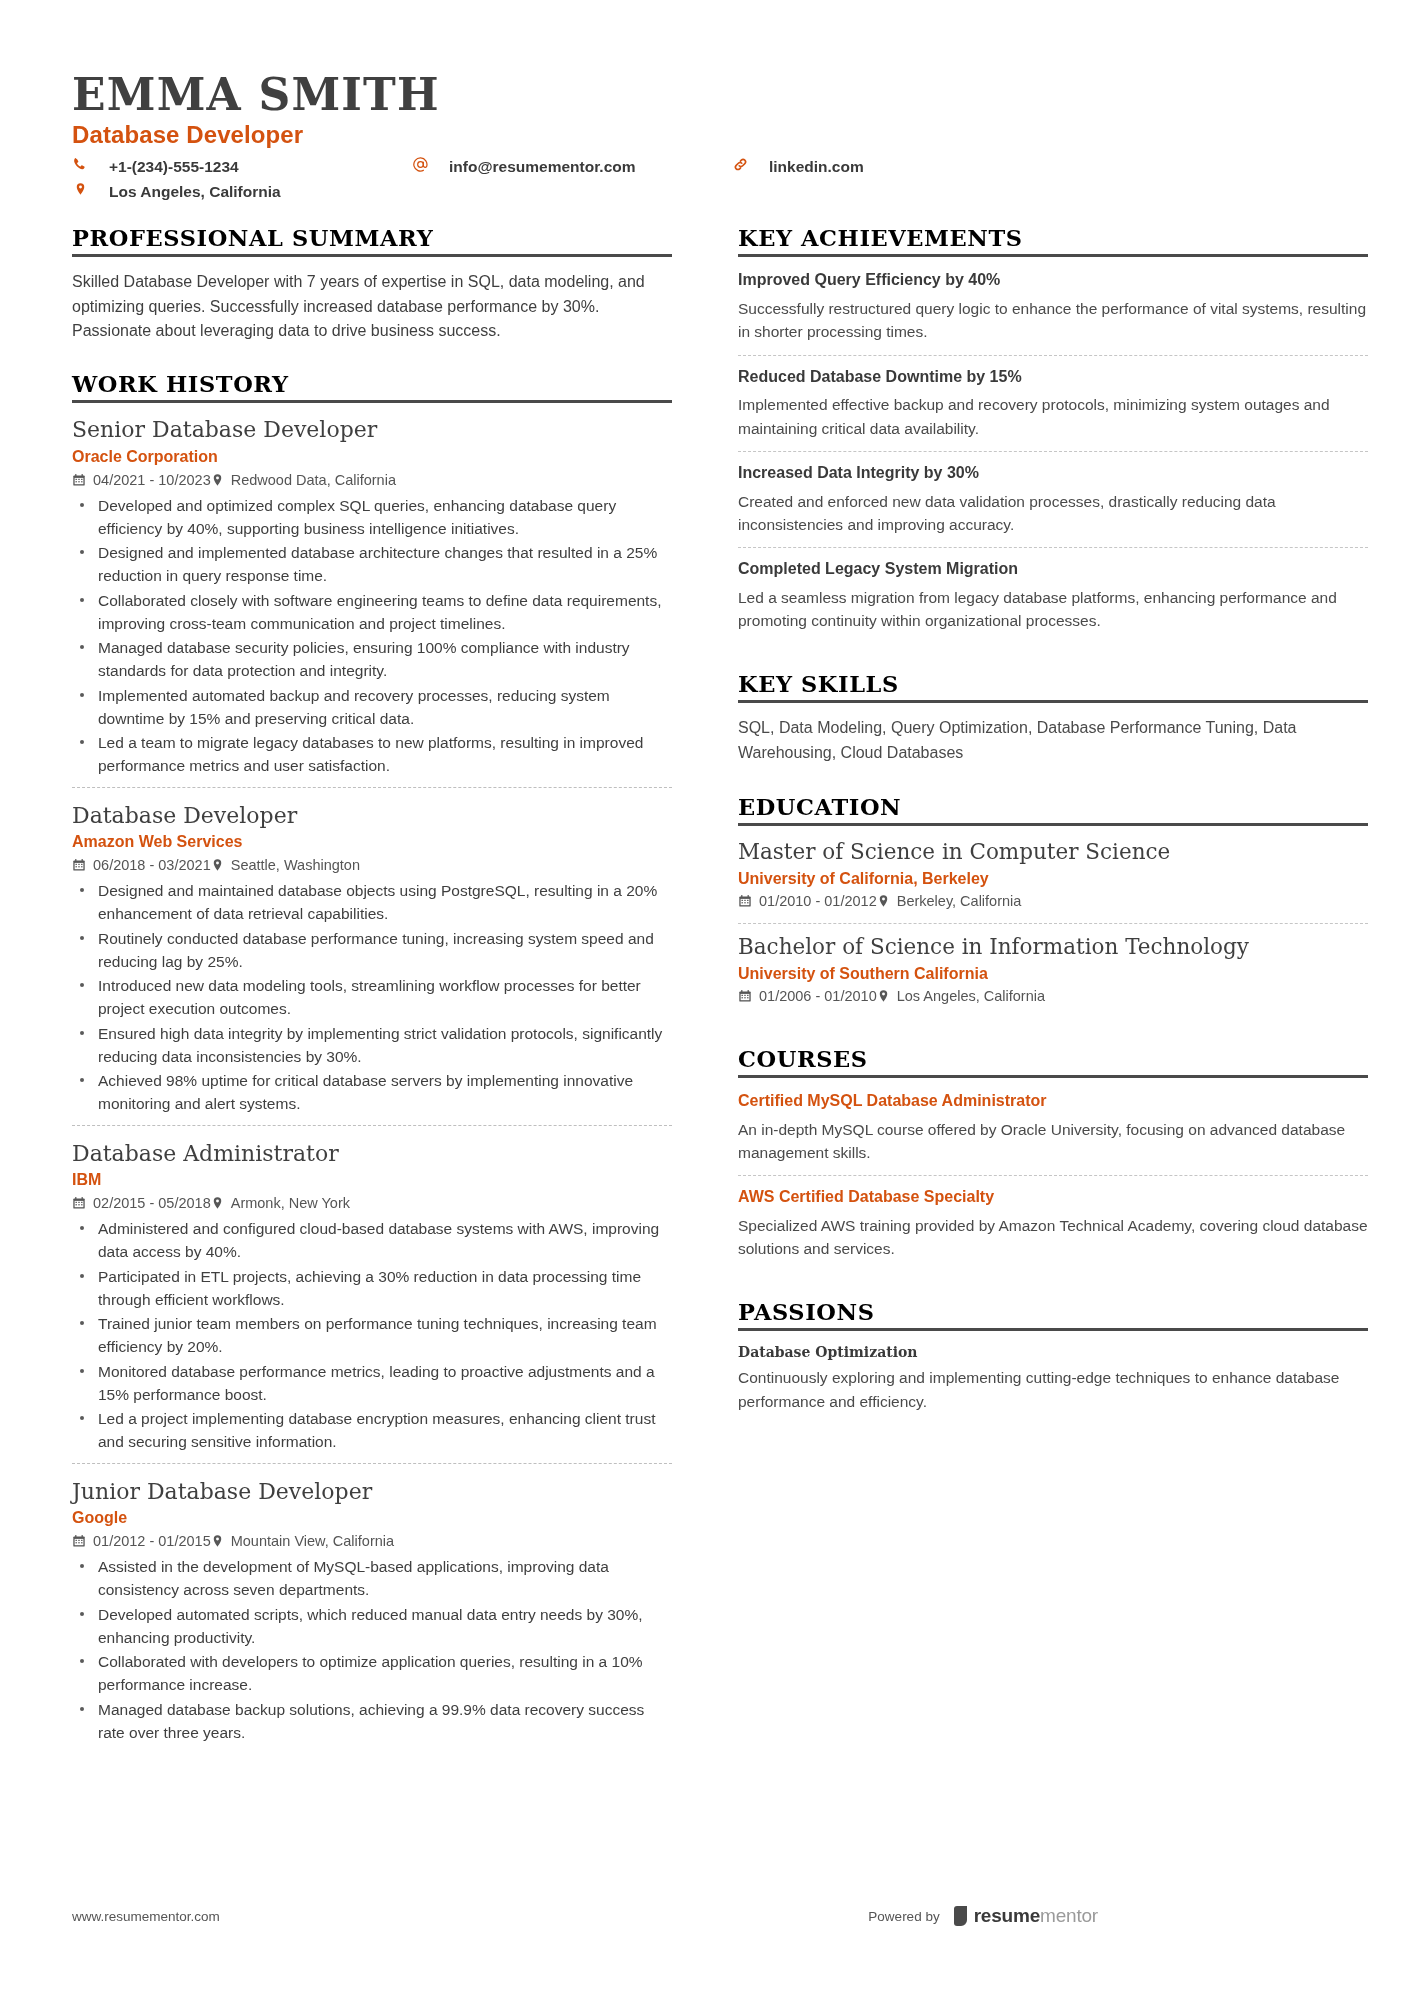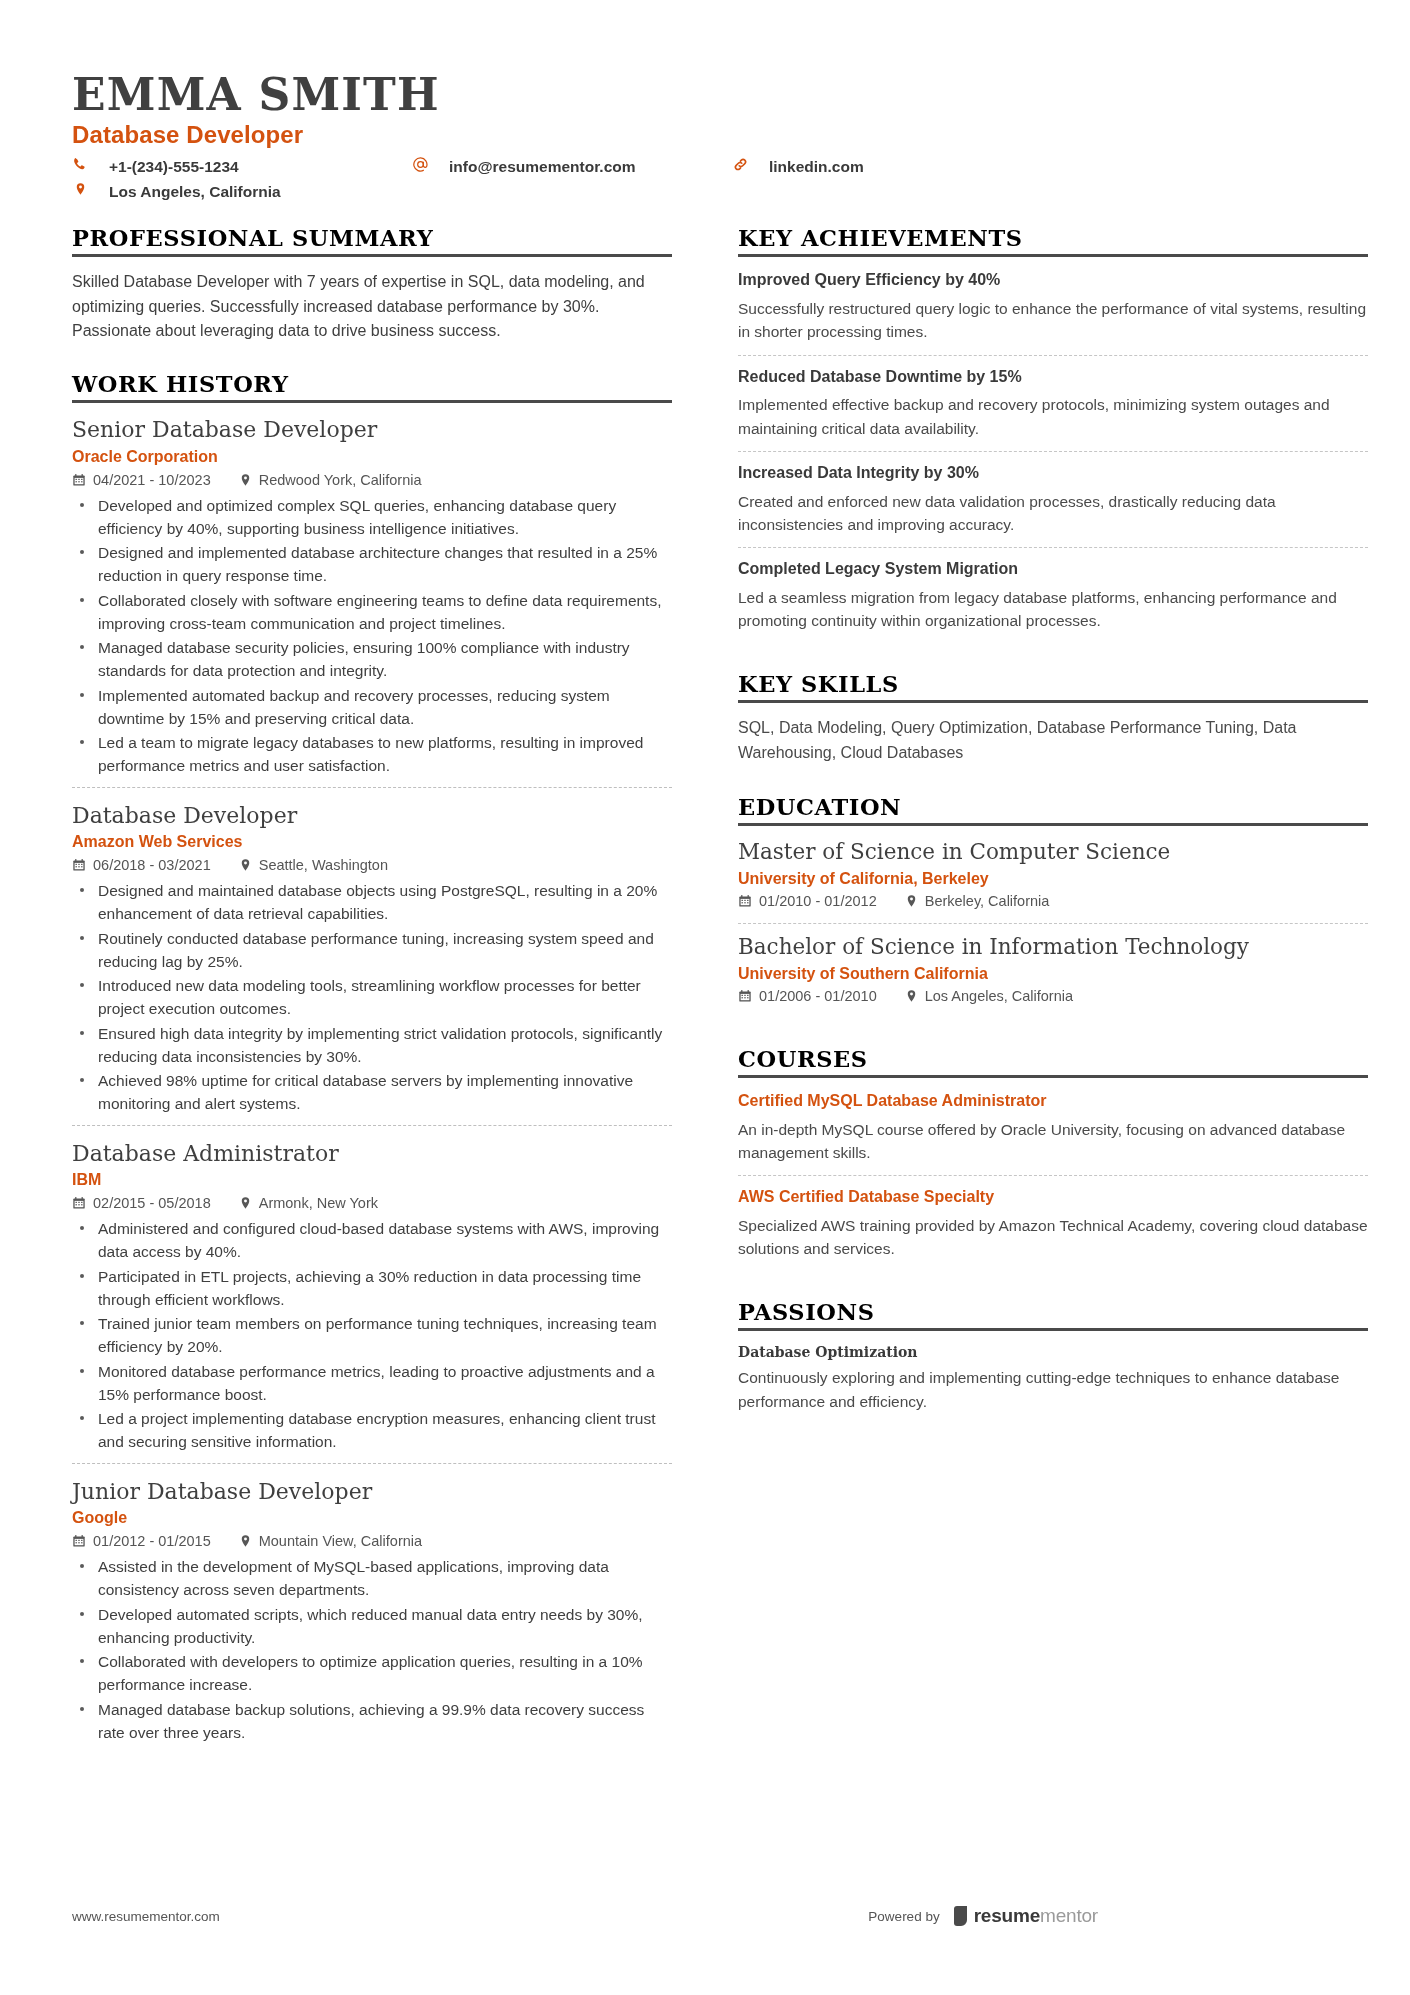--- a/index.html
+++ b/index.html
@@ -72,21 +72,21 @@
     color:#3f3f3f;
     margin:0 0 4px 0;
     line-height:1.25;
   }
   .job-company {
     font-size:16px;
     font-weight:700;
     color:#d4520f;
     margin-bottom:6px;
   }
-  .meta-row { display:flex; align-items:center; gap:28px; font-size:14.5px; color:#555; margin-bottom:6px; }
+  .meta-row { display:flex; align-items:center; font-size:14.5px; color:#555; margin-bottom:6px; }
   .meta-item { display:flex; align-items:center; gap:7px; }
   .meta-item .ci { color:#575757; display:inline-flex; }
   ul.bullets { margin:0; padding:0; list-style:none; }
   ul.bullets li {
     position:relative;
     padding-left:26px;
     font-size:15.5px;
     line-height:1.5;
     color:#3f3f3f;
     margin-bottom:1px;
@@ -229,21 +229,21 @@
                     </svg>
                   </span>
                   <span>04/2021 - 10/2023</span>
                 </span>
                 <span class="meta-item">
                   <span class="ci">
                     <svg width="13" height="14" viewBox="0 0 16 16" fill="currentColor">
                       <path d="M8 1a4.6 4.6 0 0 0-4.6 4.6C3.4 9.2 8 15 8 15s4.6-5.8 4.6-9.4A4.6 4.6 0 0 0 8 1zm0 6.3a1.8 1.8 0 1 1 0-3.6 1.8 1.8 0 0 1 0 3.6z"></path>
                     </svg>
                   </span>
-                  <span>Redwood York, California</span>
+                  <span>Redwood Data, California</span>
                 </span>
               </div>
               <ul class="bullets">
                 <li>Developed and optimized complex SQL queries, enhancing database query efficiency by 40%, supporting business intelligence initiatives.</li>
                 <li>Designed and implemented database architecture changes that resulted in a 25% reduction in query response time.</li>
                 <li>Collaborated closely with software engineering teams to define data requirements, improving cross-team communication and project timelines.</li>
                 <li>Managed database security policies, ensuring 100% compliance with industry standards for data protection and integrity.</li>
                 <li>Implemented automated backup and recovery processes, reducing system downtime by 15% and preserving critical data.</li>
                 <li>Led a team to migrate legacy databases to new platforms, resulting in improved performance metrics and user satisfaction.</li>
               </ul>

